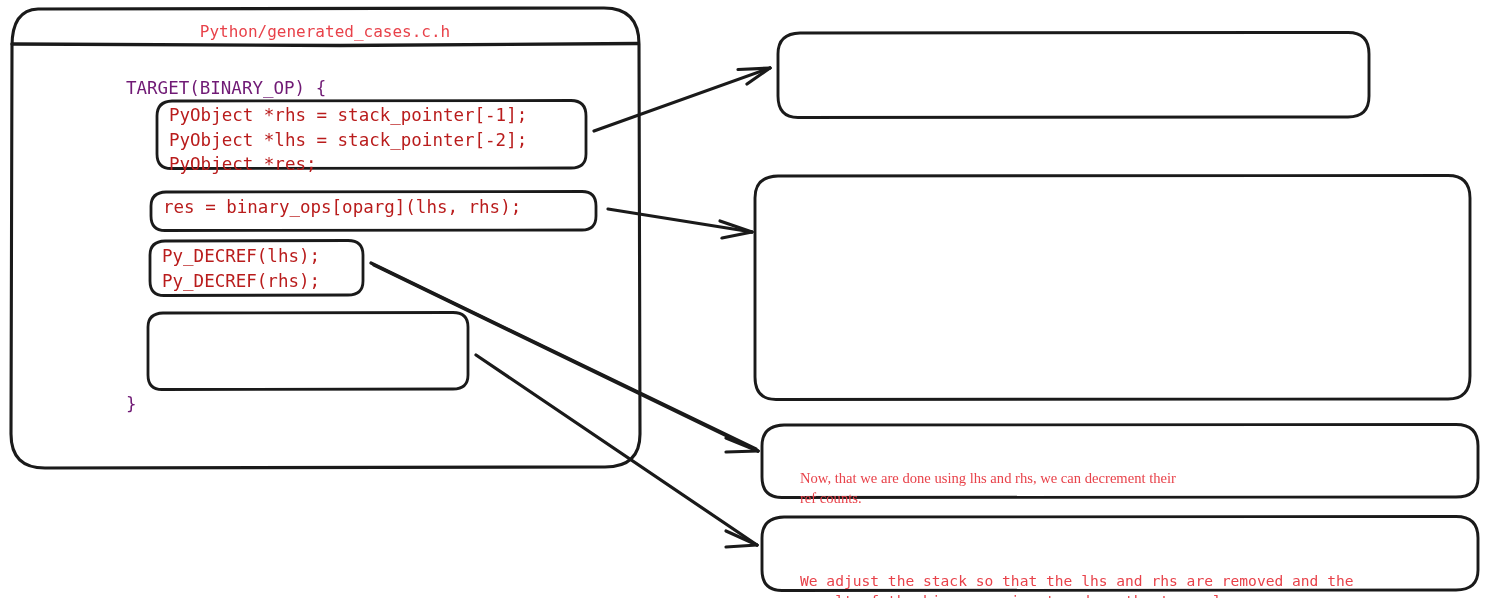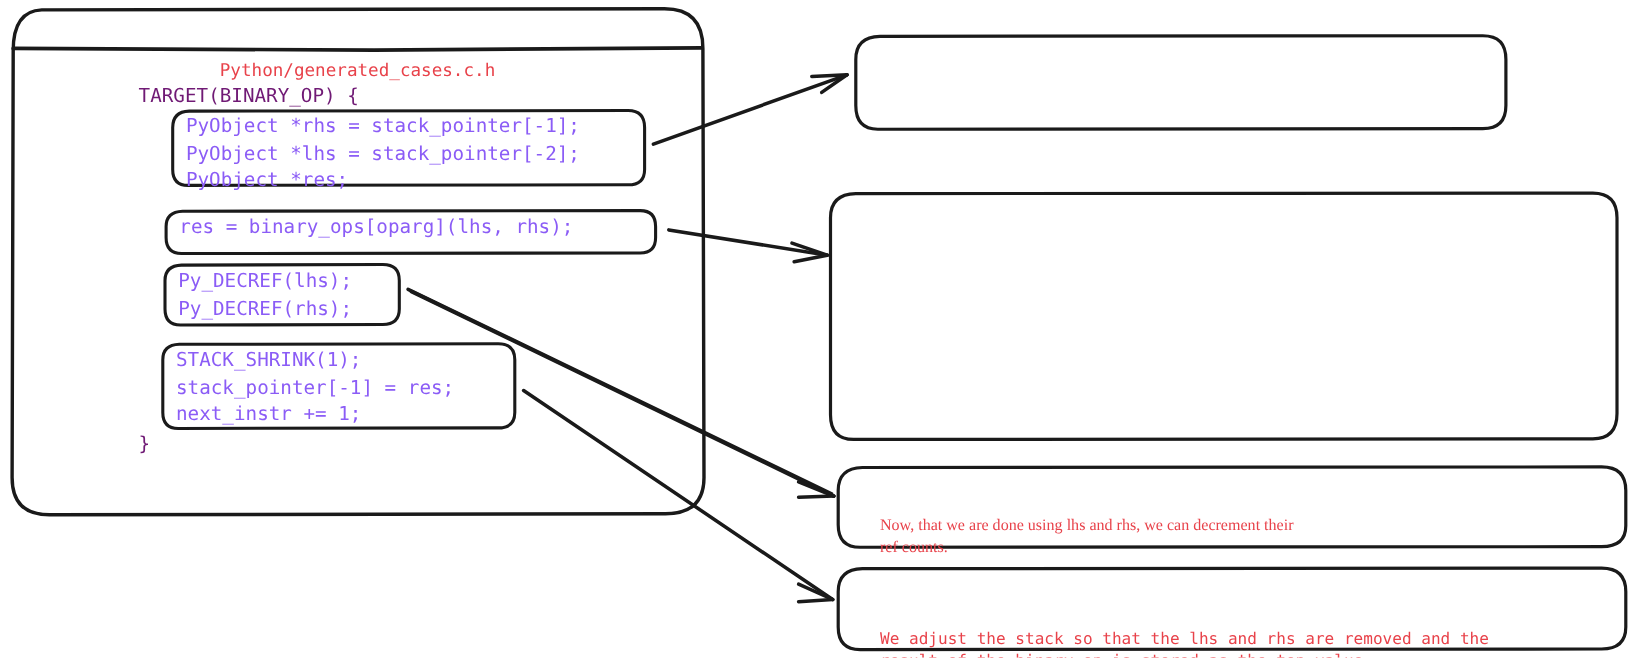--- a/index.html
+++ b/index.html
@@ -39,35 +39,34 @@
     position: absolute;
     left: 0;
     top: 14px;
     width: 630px;
     text-align: center;
     color: #e8424a;
     font-size: 16px;
     font-family: "DejaVu Sans Mono", monospace;
     letter-spacing: 0px;
     white-space: nowrap;
-    margin-top: 32px;
   }
 
   
   .code-line {
     position: absolute;
     color: #701a75;
     font-family: "DejaVu Sans Mono", monospace;
     font-size: 17.5px;
     line-height: 24.5px;
     white-space: pre;
   }
   .code-group {
     position: absolute;
-    color: #8b5cf6;
+    color: #b91c1c;
     font-family: "DejaVu Sans Mono", monospace;
     font-size: 17.5px;
     line-height: 24.5px;
     white-space: pre;
     padding: 4px 12px 5px 12px;
     box-sizing: border-box;
   }
 
   
   .note {
@@ -146,23 +145,20 @@
 
   <div class="code-group" style="left:157px; top:99px; width:429px;">PyObject *rhs = stack_pointer[-1];
 PyObject *lhs = stack_pointer[-2];
 PyObject *res;</div>
 
   <div class="code-group" style="left:151px; top:191px; width:445px;">res = binary_ops[oparg](lhs, rhs);</div>
 
   <div class="code-group" style="left:150px; top:240px; width:169px;">Py_DECREF(lhs);
 Py_DECREF(rhs);</div>
 
-  <div class="code-group" style="left:148px; top:312px; width:320px;">STACK_SHRINK(1);
-stack_pointer[-1] = res;
-next_instr += 1;</div>
 
   <div class="code-line" style="left:126px; top:392px;">}</div>
 
 
   <div class="note" style="left:798px; top:214px; width:660px;">
     <span class="gap"></span>
   </div>
 
   <div class="note" style="left:800px; top:430px; width:660px;font-family:Liberation Serif, serif;">
     <p>Now, that we are done using lhs and rhs, we can decrement their

